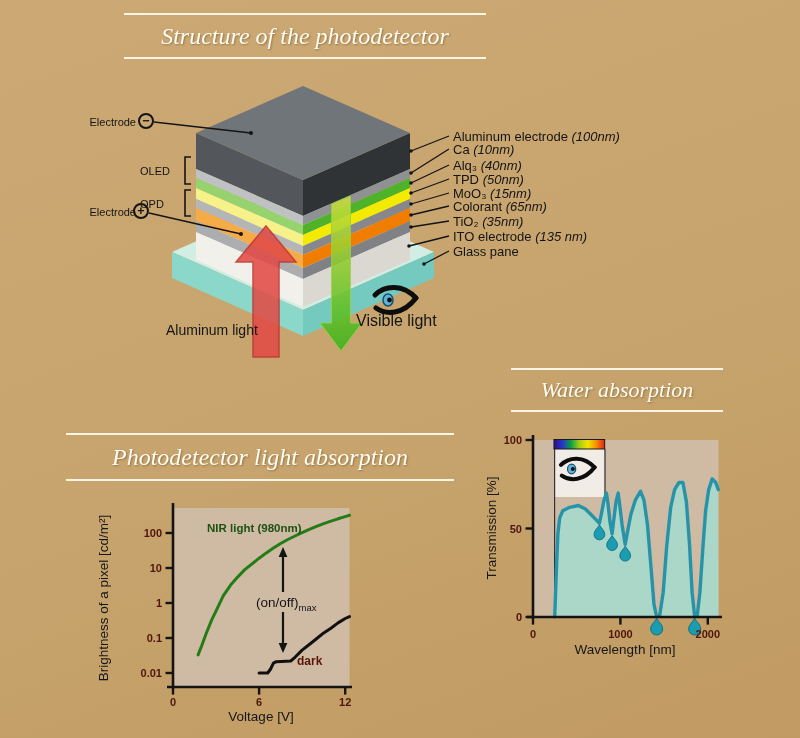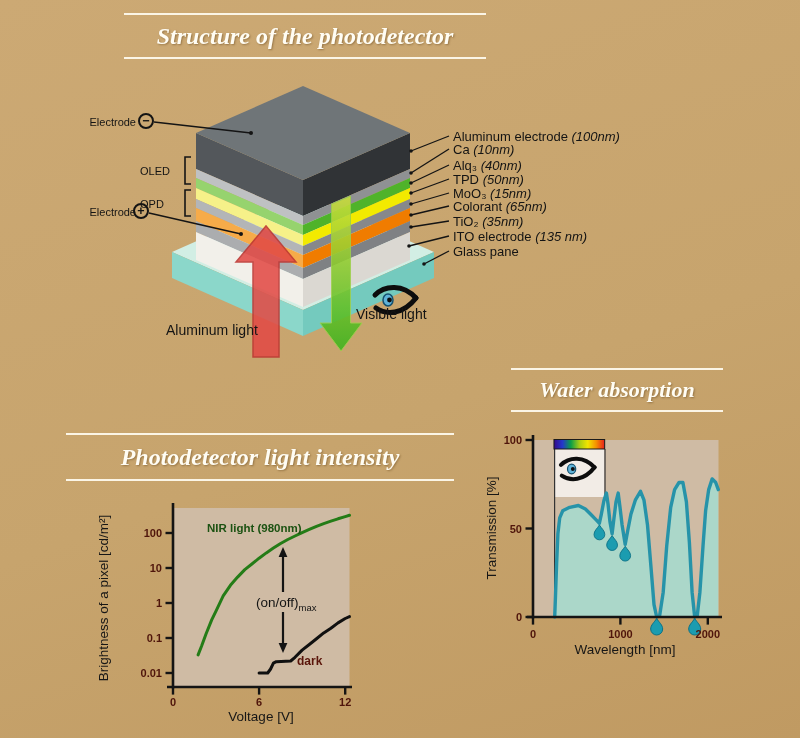--- a/index.html
+++ b/index.html
@@ -1,21 +1,21 @@
 <!DOCTYPE html>
 <html><head>
 <meta charset="utf-8">
 <style>
   html,body{margin:0;padding:0}
   .page{position:relative;width:800px;height:738px;overflow:hidden;
         background:linear-gradient(160deg,#cca974 0%,#c7a46d 55%,#c09a62 100%);
         font-family:"Liberation Sans",sans-serif;color:#141414}
   #scene{position:absolute;left:0;top:0;z-index:1}
   .title{position:absolute;z-index:2;border-top:2px solid #fbf5e6;border-bottom:2px solid #fbf5e6;
-         color:#fffdf4;font-family:"Liberation Serif","DejaVu Serif",serif;font-style:italic;font-weight:bold;
+         color:#fffdf4;font-family:"Liberation Serif","DejaVu Serif",serif;font-style:italic;font-weight:normal;
          display:flex;align-items:center;justify-content:center;
          text-shadow:1px 1px 2px rgba(90,60,20,.45)}
   .t1{left:124px;top:13px;width:362px;height:42px;font-size:24px}
   .t2{left:66px;top:433px;width:388px;height:44px;font-size:24px}
   .t3{left:511px;top:368px;width:212px;height:40px;font-size:22px}
   .lbl{position:absolute;z-index:2;font-size:11px;line-height:16px;color:#141414}
   .sign-circle{position:absolute;z-index:2;box-sizing:border-box;width:16px;height:16px;
                border:2px solid #141414;border-radius:50%;display:flex;align-items:center;
                justify-content:center;font-size:12.5px;font-weight:bold;line-height:1;color:#141414}
 </style>
@@ -188,27 +188,27 @@
         <g transform="translate(579,469) scale(0.82)">
           <path d="M-22,-5 C-12,-15 6,-16 19,-2" fill="none" stroke="#0d0d0d" stroke-width="5" stroke-linecap="round"></path>
           <path d="M-21,8 C-11,15 6,15 19,-2" fill="none" stroke="#0d0d0d" stroke-width="5" stroke-linecap="round"></path>
           <ellipse cx="-9" cy="0" rx="5" ry="6" fill="#5fb2d8" stroke="#15506e" stroke-width="1.5"></ellipse>
           <circle cx="-7.5" cy="0" r="2.4" fill="#0d0d0d"></circle>
         </g>
       </g>
     </svg>
 
   <div class="title t1">Structure of the photodetector</div>
-  <div class="title t2">Photodetector light intensity</div>
+  <div class="title t2">Photodetector light absorption</div>
   <div class="title t3">Water absorption</div>
 
   <div class="lbl" style="left:58px;top:114px;width:78px;text-align:right">Electrode</div>
   <div class="sign-circle" style="left:138px;top:113px">−</div>
 
   <div class="lbl" style="left:140px;top:163px;width:42px;text-align:left">OLED</div>
   <div class="lbl" style="left:140px;top:196px;width:42px;">OPD</div>
 
   <div class="lbl" style="left:58px;top:204px;width:78px;text-align:right">Electrode</div>
   <div class="sign-circle" style="left:133px;top:203px">+</div>
 
   <div class="lbl" style="left:166px;top:322px;width:92px;font-size:14px">Aluminum light</div>
-  <div class="lbl" style="left:356px;top:306px;width:92px;font-size:14px">Visible light</div>
+  <div class="lbl" style="left:356px;top:313px;width:92px;font-size:16px">Visible light</div>
 </div>
 
 </body></html>

